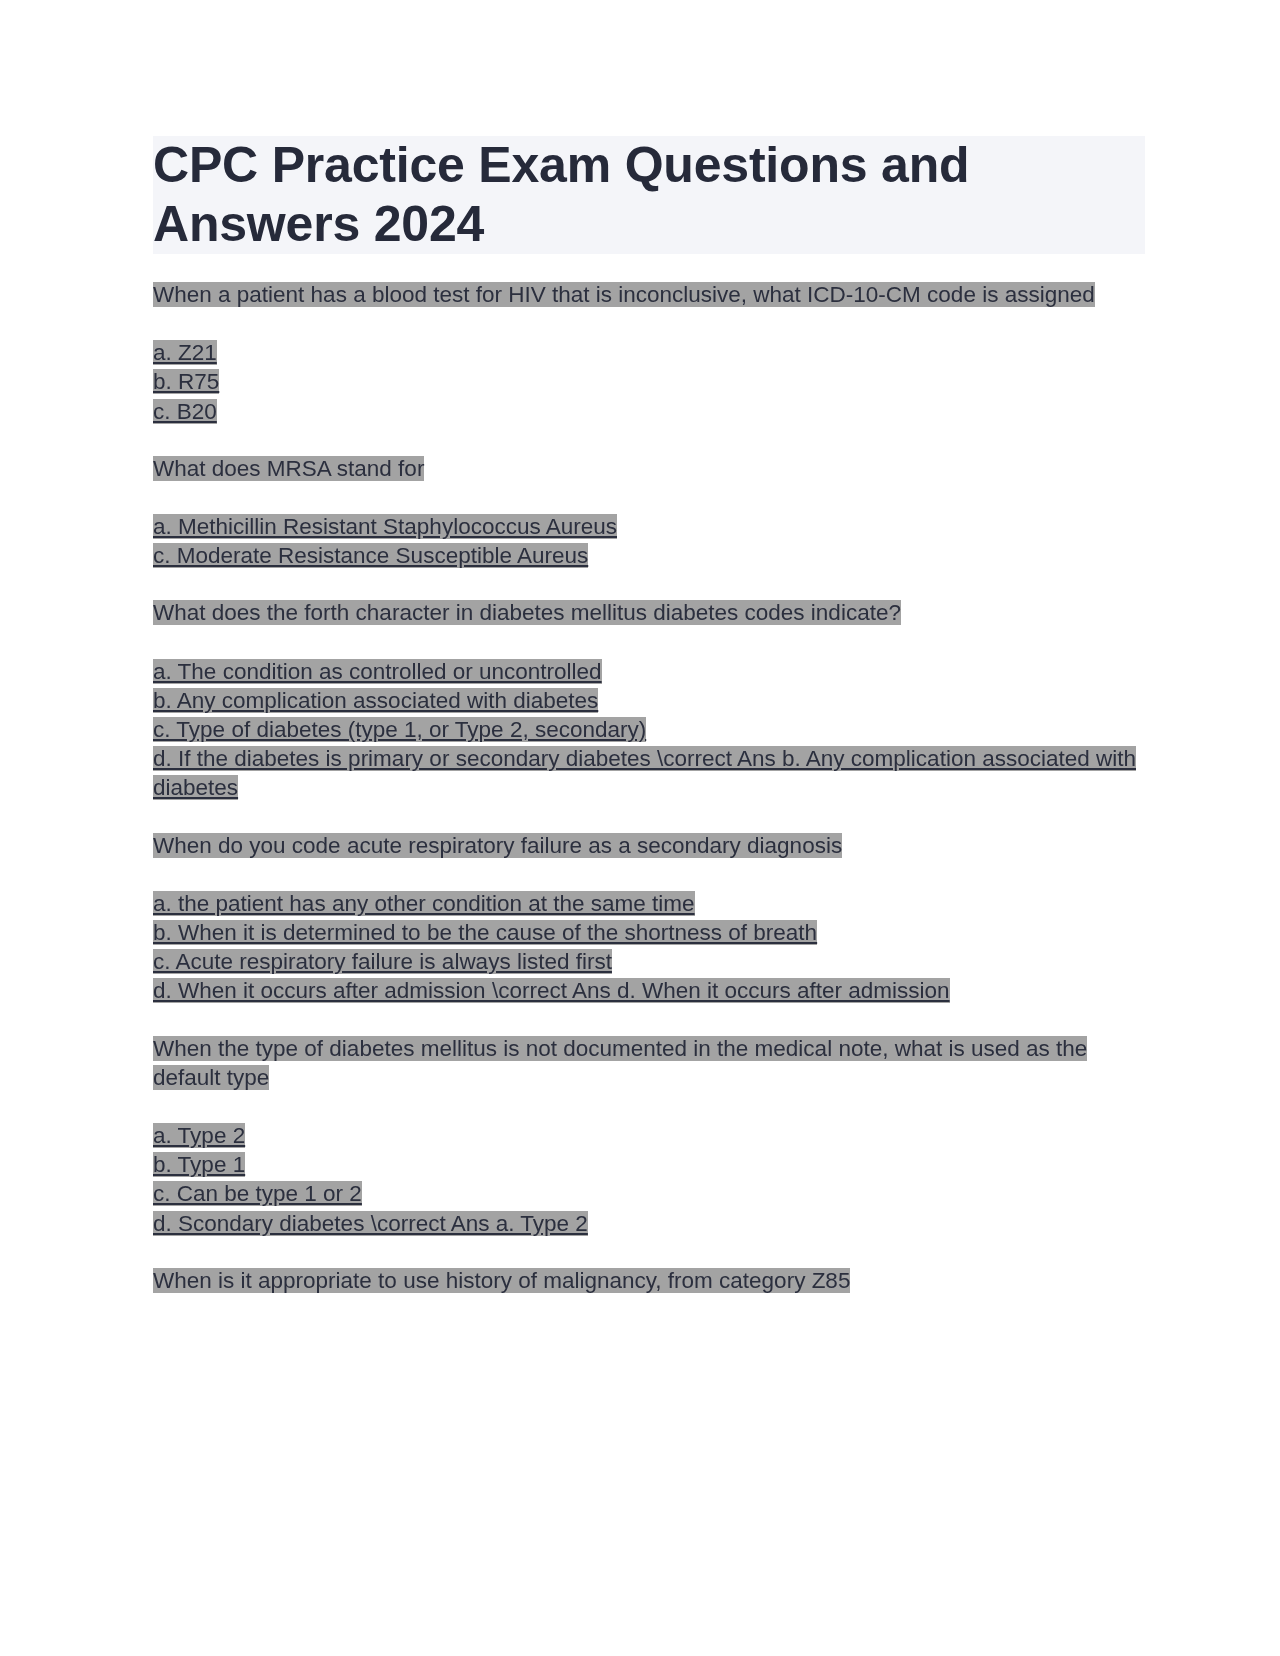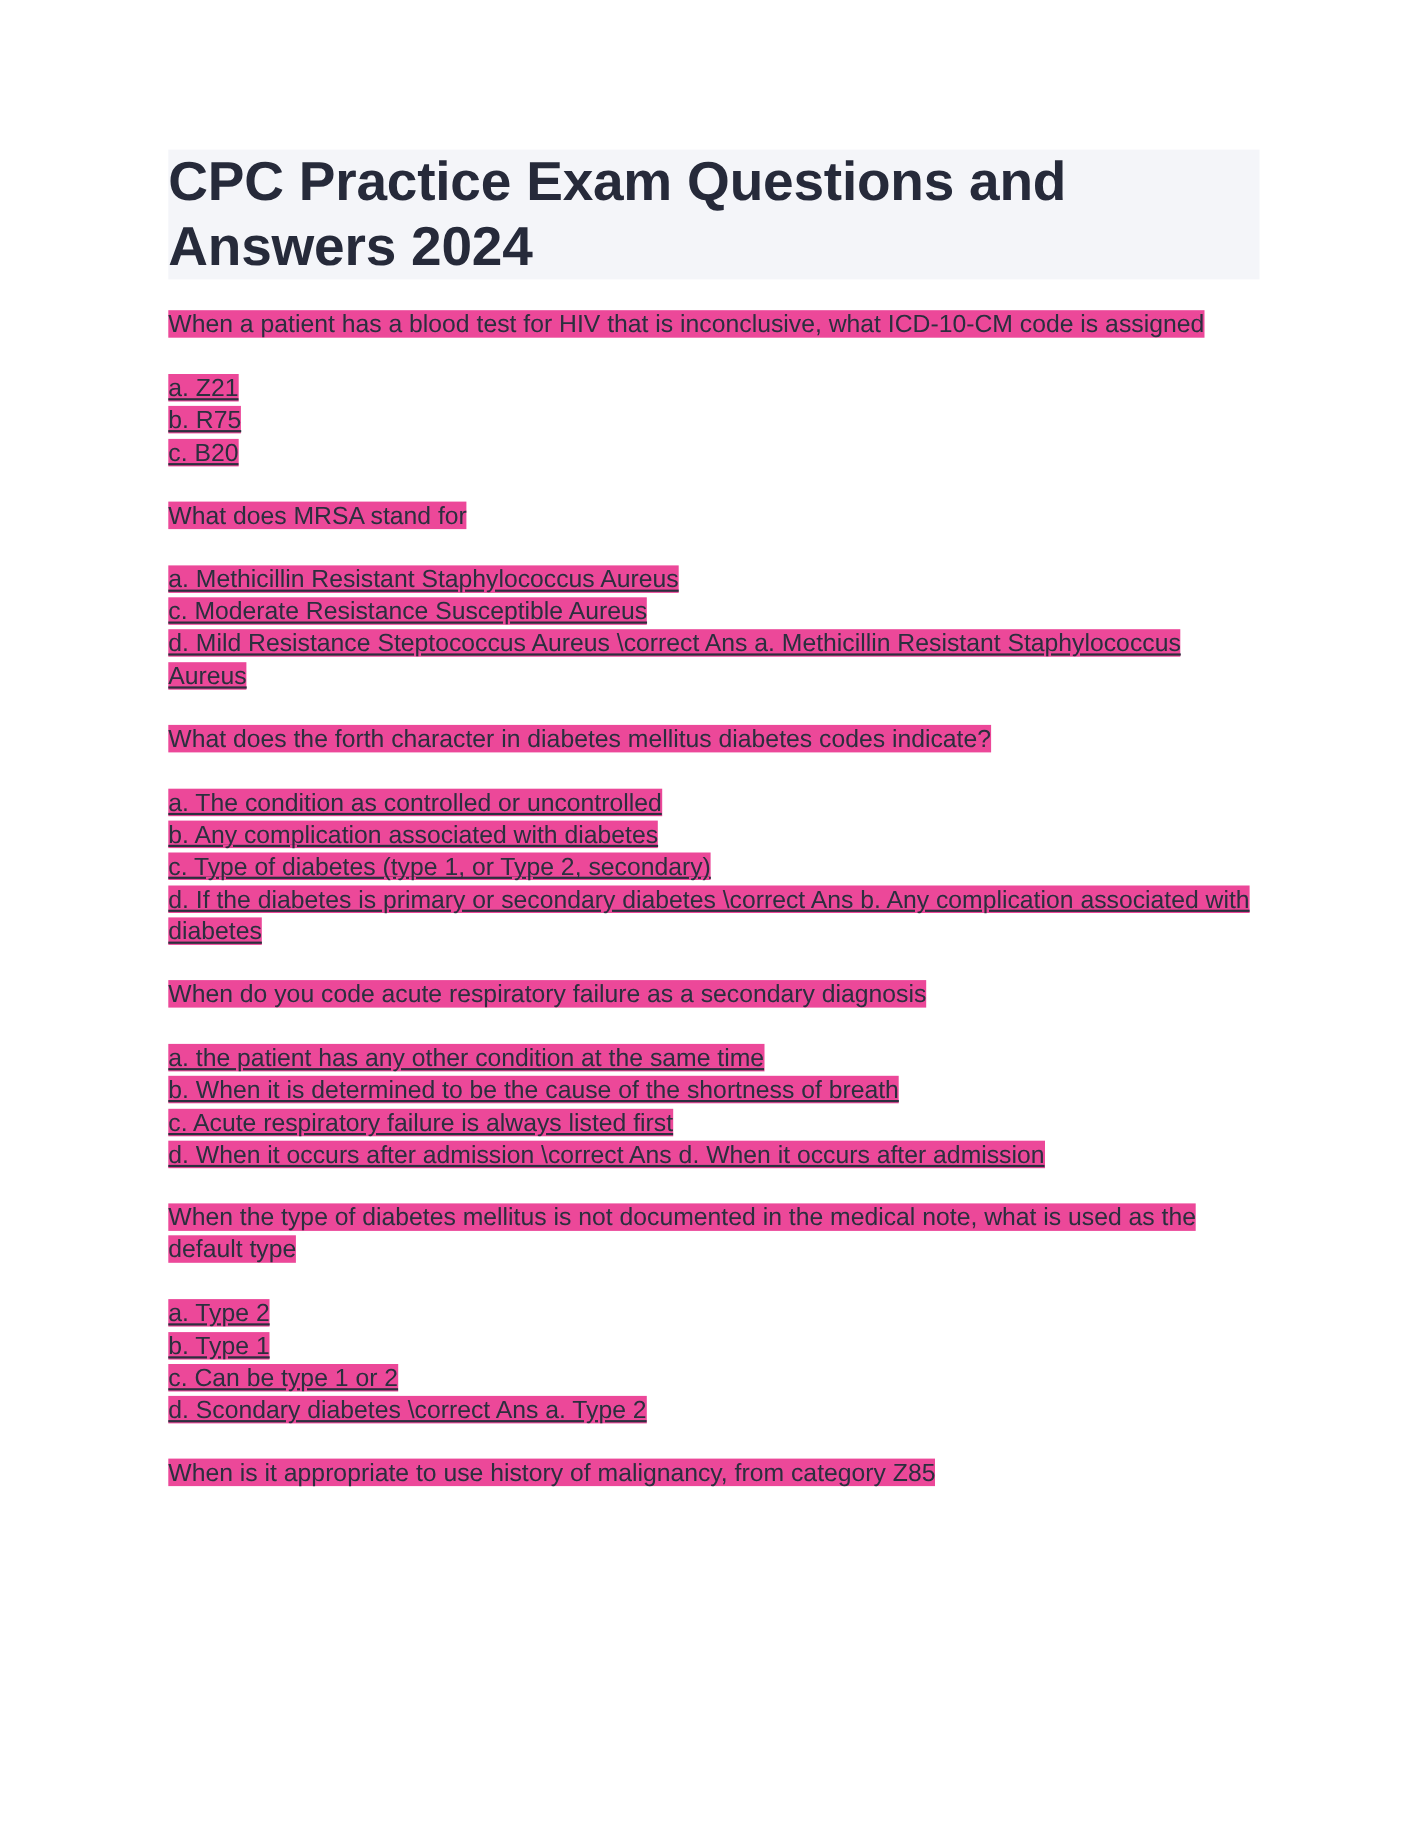--- a/index.html
+++ b/index.html
@@ -30,21 +30,21 @@
     margin: 0;
     padding: 0;
     letter-spacing: -0.2px;
   }
   .body-text {
     font-size: 22.5px;
     line-height: 29.2px;
     color: #2b2f3e;
   }
   .hl {
-    background: #ec4899;
+    background: #a3a3a3;
     box-decoration-break: clone;
     -webkit-box-decoration-break: clone;
   }
   .question {
     margin-top: 28px;
   }
   .q-text {
     display: block;
     margin: 0;
   }
@@ -71,21 +71,20 @@
         <div class="option"><span class="hl">b. R75</span></div>
         <div class="option"><span class="hl">c. B20</span></div>
       </div>
     </div>
 
     <div class="question">
       <div class="q-text"><span class="hl">What does MRSA stand for</span></div>
       <div class="options">
         <div class="option"><span class="hl">a. Methicillin Resistant Staphylococcus Aureus</span></div>
         <div class="option"><span class="hl">c. Moderate Resistance Susceptible Aureus</span></div>
-        <div class="option"><span class="hl">d. Mild Resistance Steptococcus Aureus \correct Ans a. Methicillin Resistant Staphylococcus Aureus</span></div>
       </div>
     </div>
 
     <div class="question">
       <div class="q-text"><span class="hl">What does the forth character in diabetes mellitus diabetes codes indicate?</span></div>
       <div class="options">
         <div class="option"><span class="hl">a. The condition as controlled or uncontrolled</span></div>
         <div class="option"><span class="hl">b. Any complication associated with diabetes</span></div>
         <div class="option"><span class="hl">c. Type of diabetes (type 1, or Type 2, secondary)</span></div>
         <div class="option"><span class="hl">d. If the diabetes is primary or secondary diabetes \correct Ans b. Any complication associated with diabetes</span></div>

